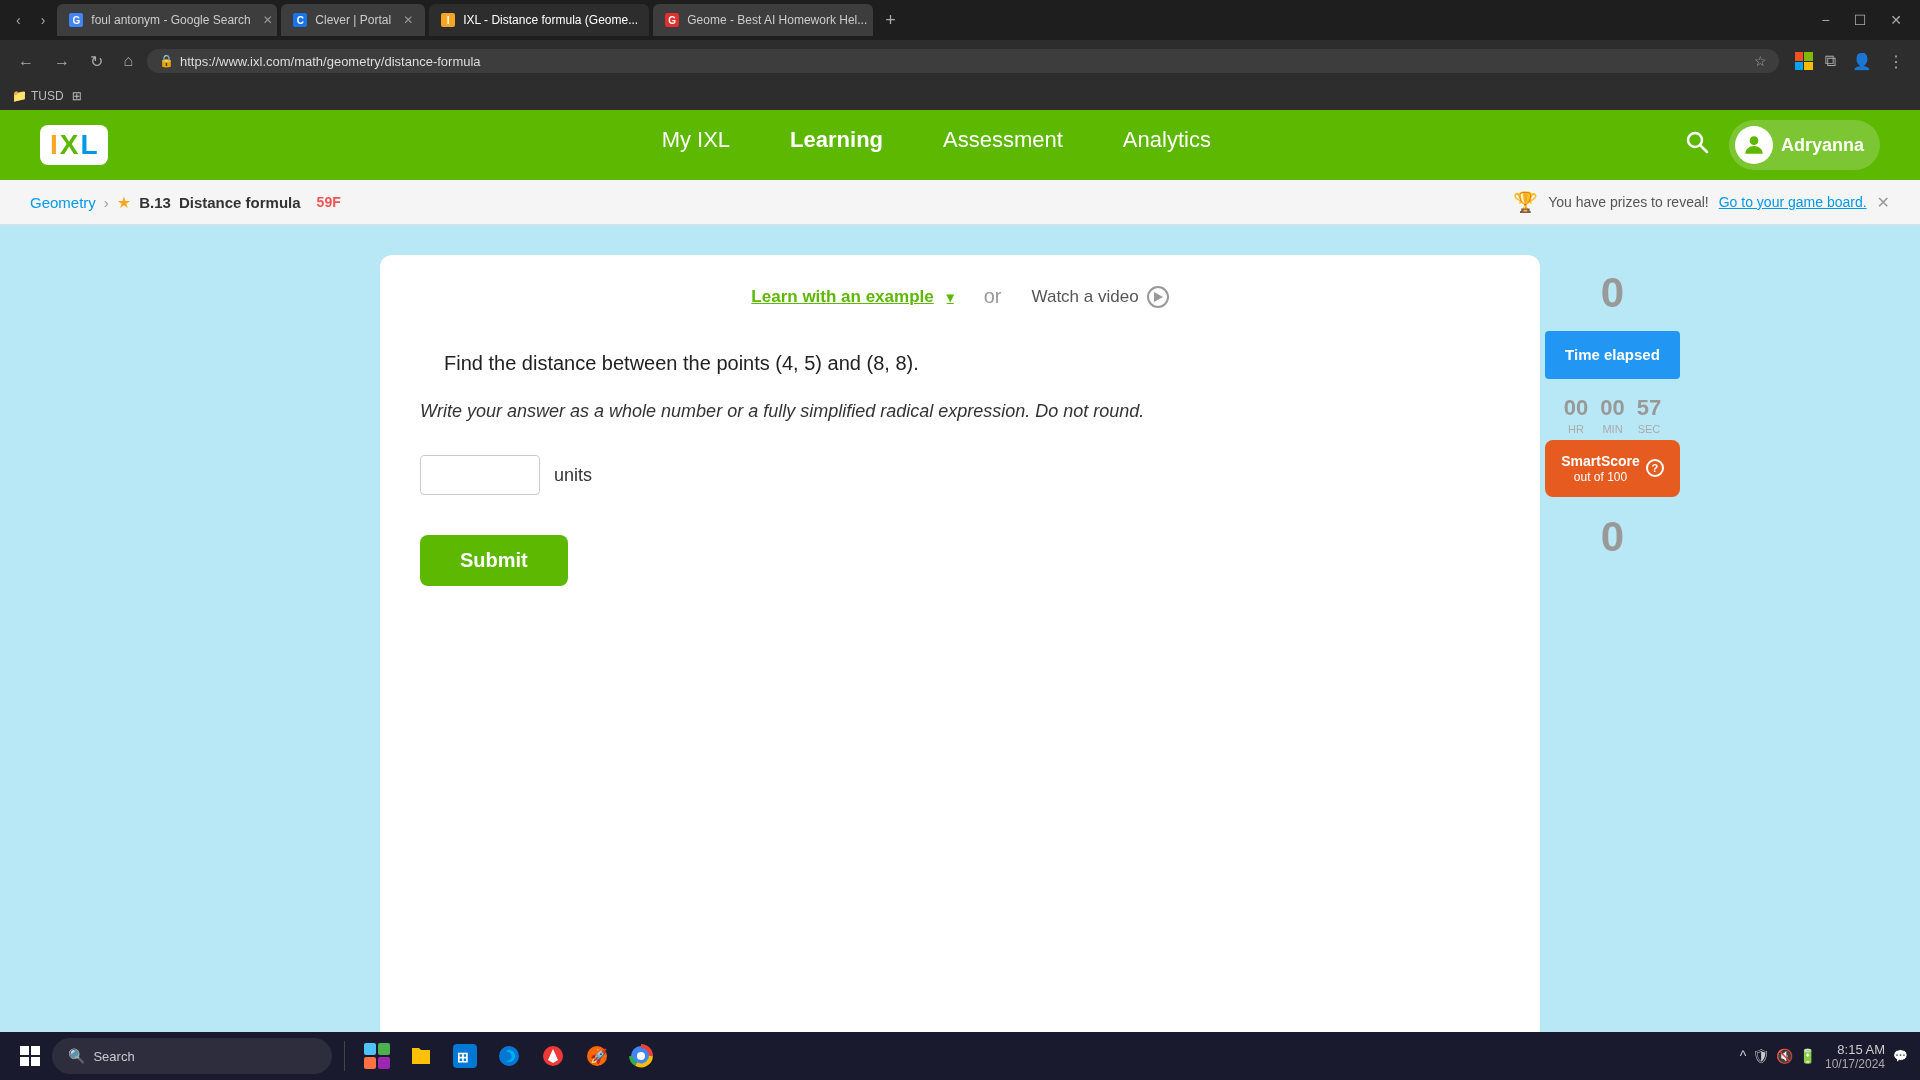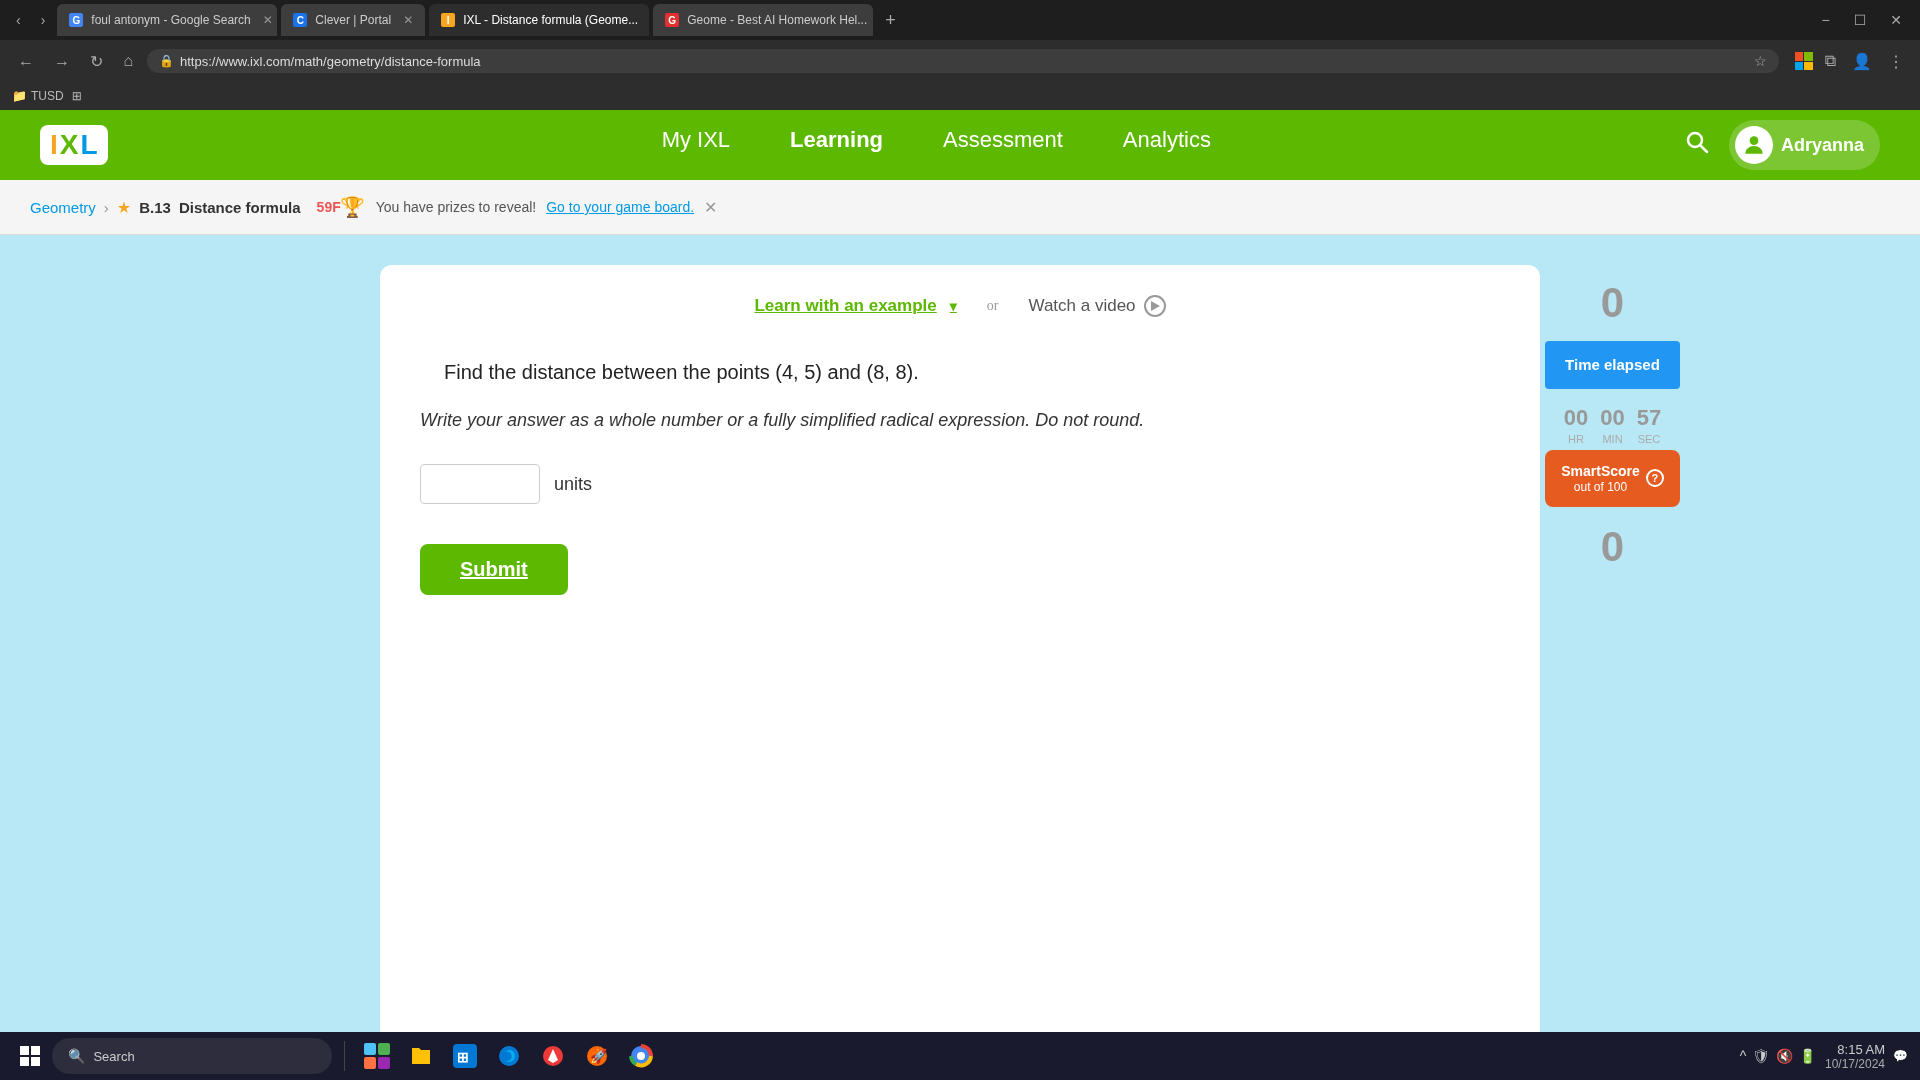--- a/index.html
+++ b/index.html
@@ -196,24 +196,25 @@
       align-items: center;
       justify-content: center;
     }
     .user-avatar svg { width: 26px; height: 26px; }
     .user-name { color: #fff; font-size: 18px; font-weight: 600; }
 
     
     .breadcrumb-bar {
       display: flex;
       align-items: center;
+      justify-content: space-between;
       padding: 10px 30px;
       background: #f5f5f5;
       border-bottom: 1px solid #ddd;
-      height: 55px;
+      height: 45px;
     }
     .breadcrumb {
       display: flex;
       align-items: center;
       gap: 8px;
       font-size: 15px;
       color: #555;
     }
     .breadcrumb-link { color: #0099e6; cursor: pointer; text-decoration: none; }
     .breadcrumb-sep { color: #999; }
@@ -265,21 +266,21 @@
       cursor: pointer;
       display: flex;
       align-items: center;
       gap: 13px;
       font-size: 17px;
       text-decoration: underline;
       text-decoration-color: #5cb800;
       background: none;
       border: none;
     }
-    .or-text { color: #999; font-size: 14px; font-family: Liberation Serif, serif; }
+    .or-text { color: #999; font-size: 20px; }
     .watch-video-btn {
       color: #555;
       cursor: pointer;
       display: flex;
       align-items: center;
       gap: 8px;
       font-size: 17px;
       background: none;
       border: none;
     }
@@ -336,21 +337,20 @@
     }
     .submit-btn {
       background: #5cb800;
       color: #fff;
       border: none;
       border-radius: 8px;
       padding: 14px 40px;
       font-size: 20px;
       font-weight: 600;
       cursor: pointer;
-      text-decoration: underline;
     }
 
     
     .side-panel {
       position: absolute;
       right: -140px;
       top: 0;
       width: 135px;
     }
     .questions-answered-btn {

